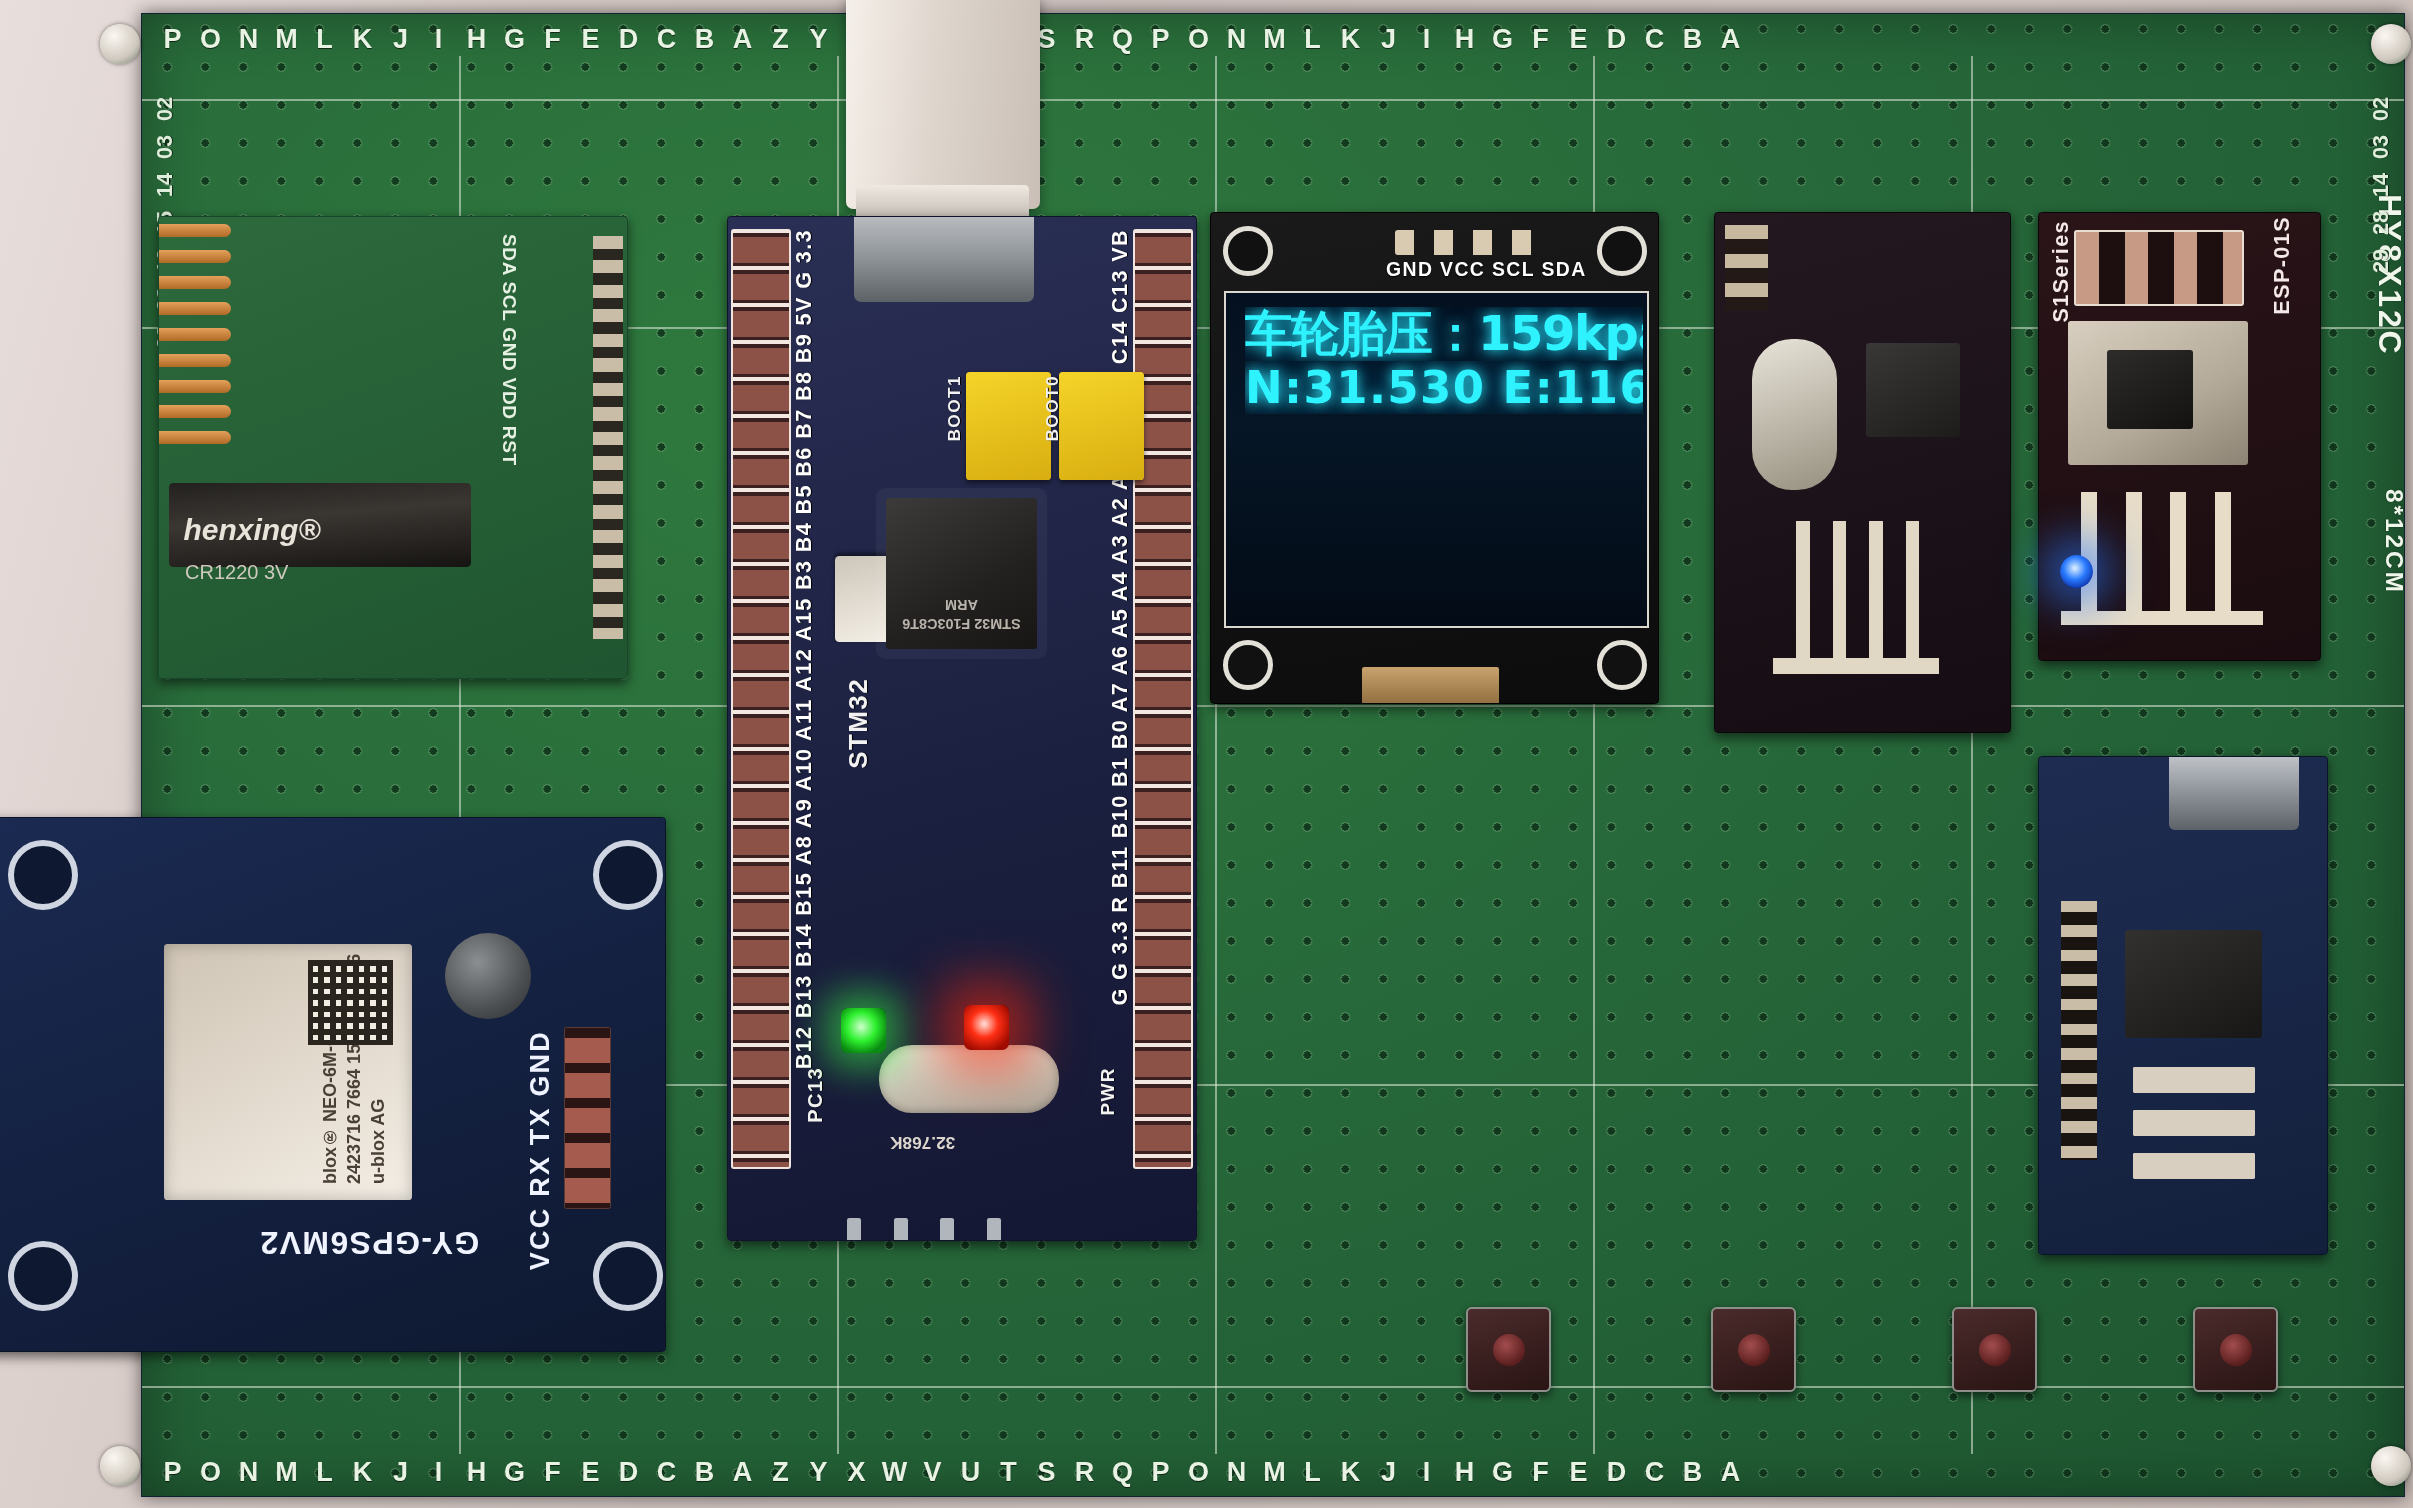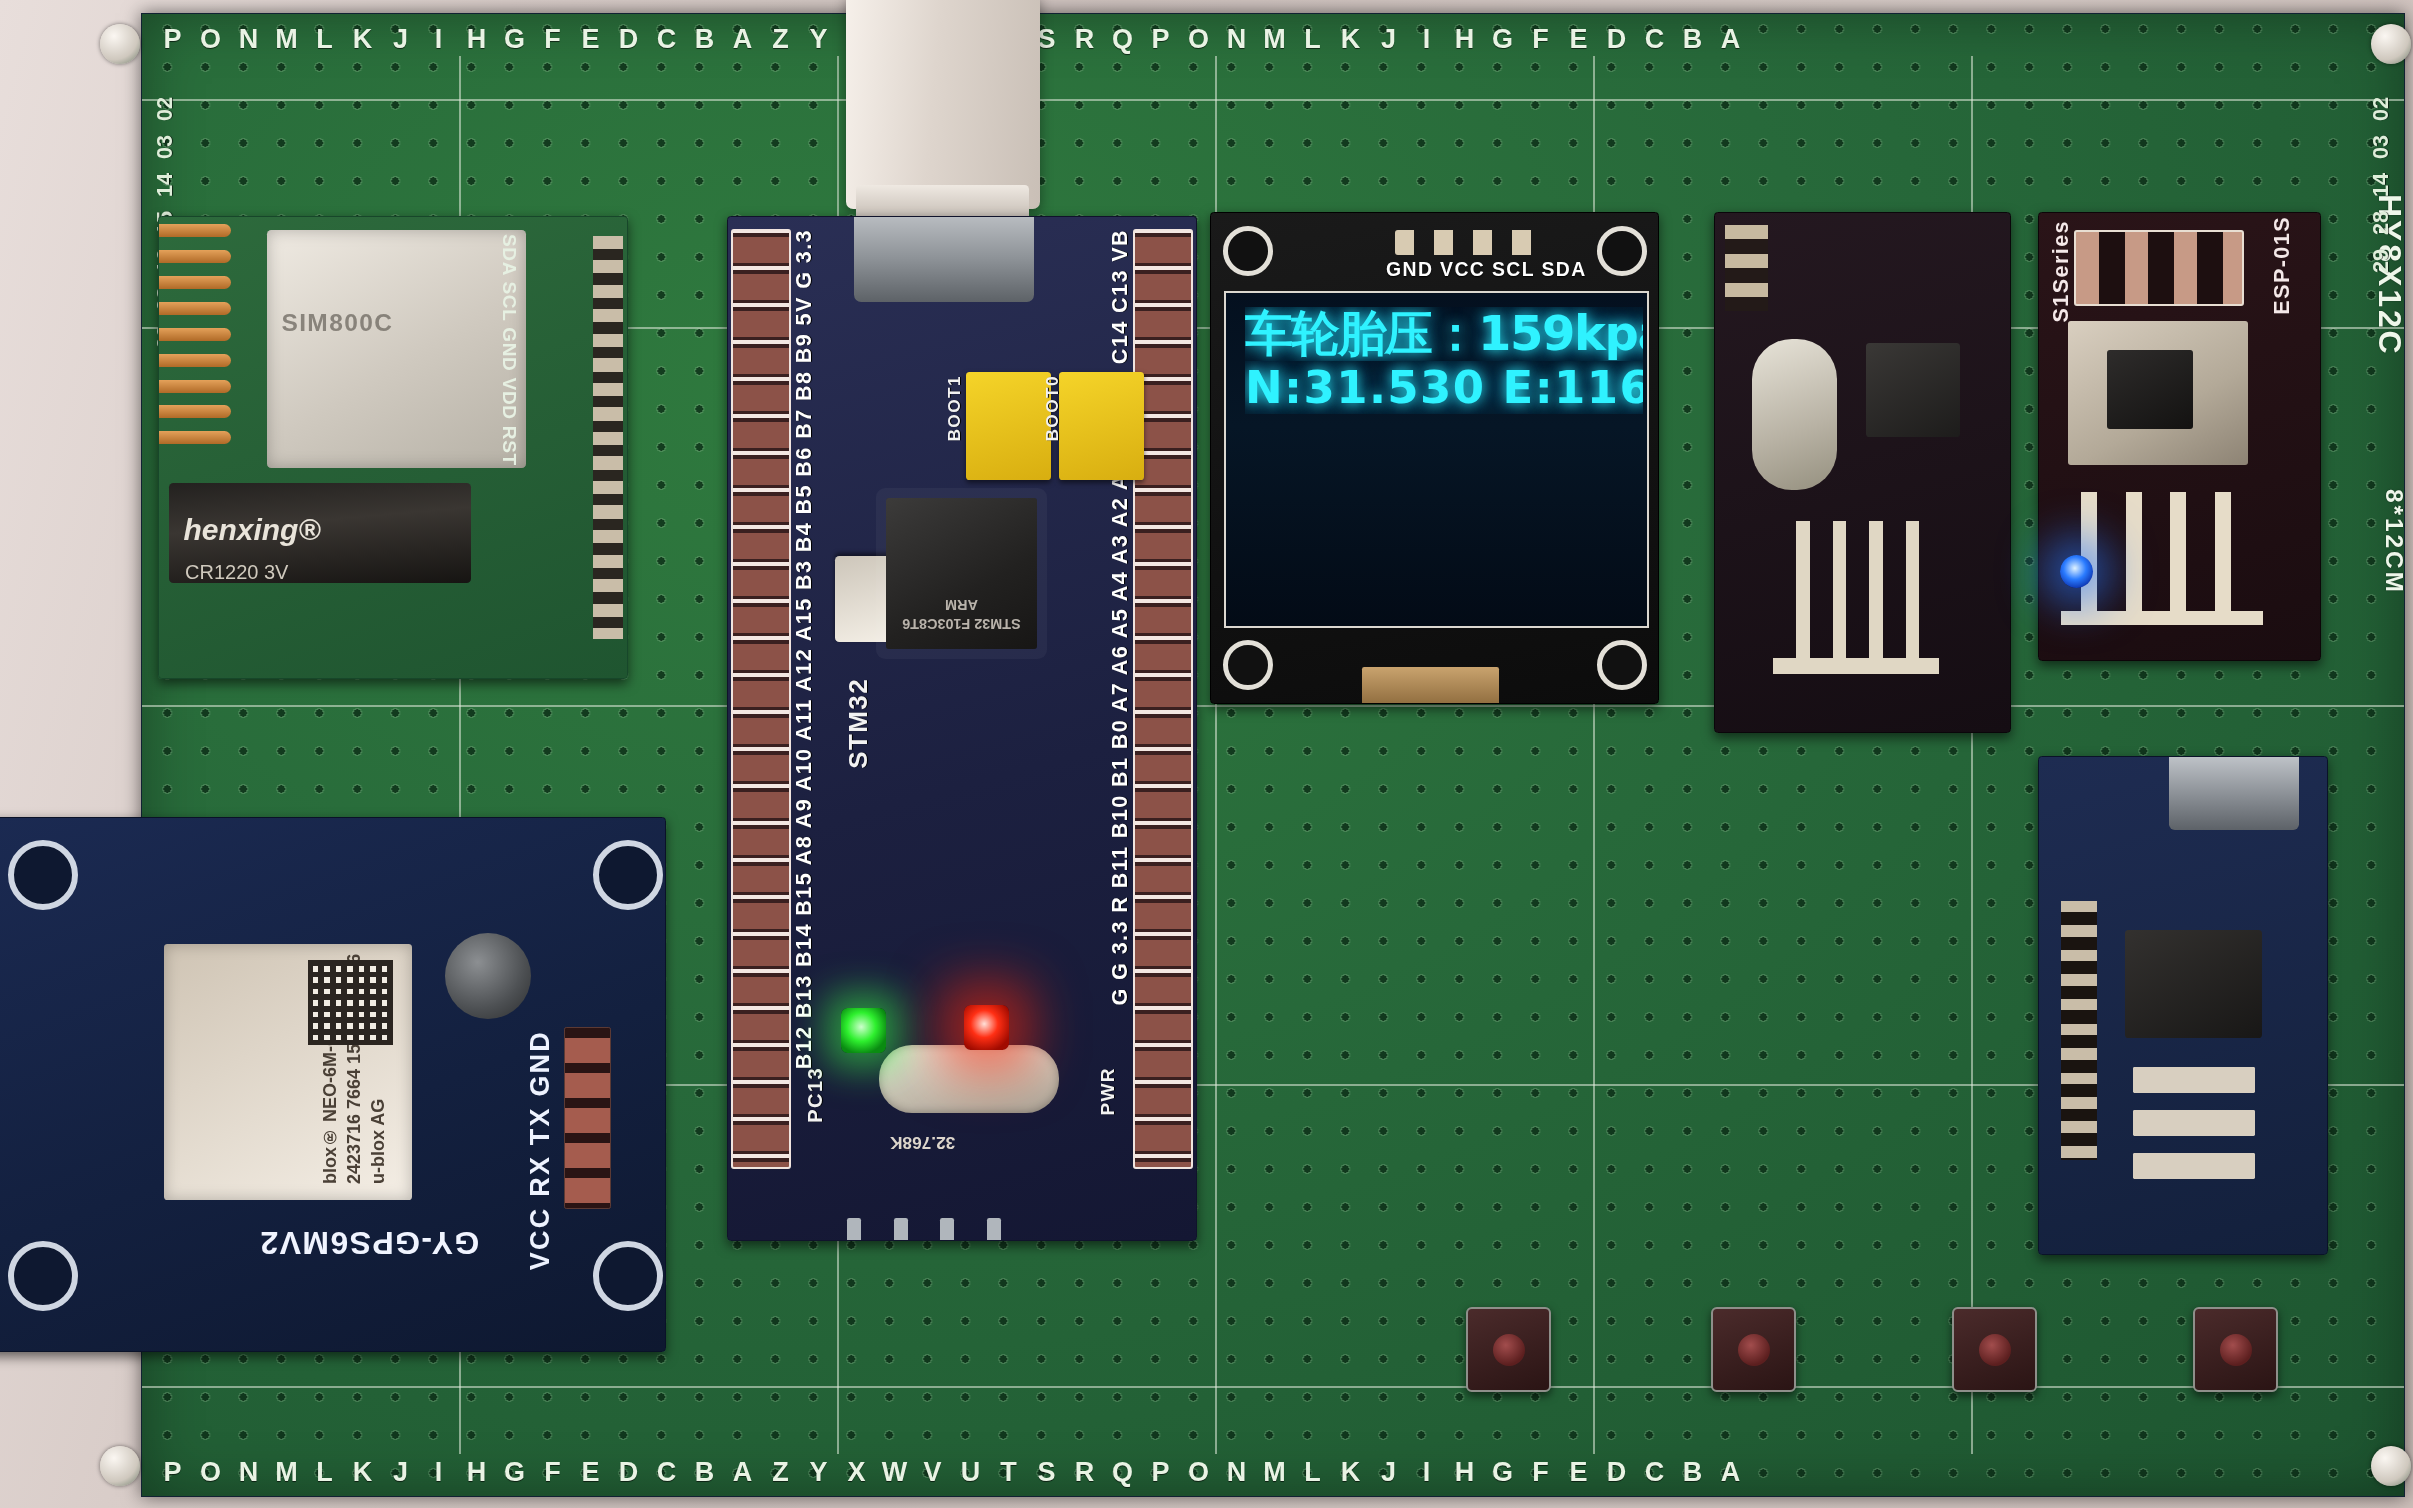--- a/index.html
+++ b/index.html
@@ -45,21 +45,21 @@
     box-shadow:0 4.3px 11.5px rgba(0,0,0,.55);}
 
   
   #sim800{left:158px;top:216px;width:468px;height:461px;
     background:linear-gradient(160deg,#2d6a3c,#1f5530);border:1.4px solid #17472a;}
   #sim800 .shield{position:absolute;left:108px;top:13px;width:259px;height:238px;
     background:linear-gradient(150deg,#efeae2,#cfc9bf 55%,#b6b1a6);
     border-radius:4.3px;box-shadow:inset 0 0 16px rgba(0,0,0,.25);}
   #sim800 .shield .txt{position:absolute;left:14.4px;top:79px;width:238px;
     color:#6d6860;font-size:24.5px;font-weight:700;letter-spacing:1.4px;opacity:.75;}
-  #sim800 .batt{position:absolute;left:10px;top:266px;width:302px;height:100px;
+  #sim800 .batt{position:absolute;left:10px;top:266px;width:302px;height:84px;
     background:linear-gradient(175deg,#23211f,#3a3632 40%,#161412);border-radius:4.3px;}
   #sim800 .batt .bl{position:absolute;left:14.4px;top:30px;color:#e9e4da;
     font-size:30px;font-weight:700;font-style:italic;}
   #sim800 .batt .bl2{position:absolute;left:16px;top:78px;color:#cfc9bd;font-size:20px;}
   #sim800 .pins{position:absolute;right:4.3px;top:19px;width:30px;height:403px;
     background:repeating-linear-gradient(to bottom,#c9bda8 0 13px,#2a2620 13px 24.5px);}
   #sim800 .silk{position:absolute;left:339px;top:17.3px;color:#e6f0e2;font-size:19px;
     writing-mode:vertical-rl;font-weight:700;letter-spacing:0.7px;}
   #sim800 .ant{position:absolute;left:-50px;top:7.2px;width:137px;height:238px;}
   #sim800 .ant i{position:absolute;left:0;width:122px;height:13px;border-radius:6.5px;
@@ -357,23 +357,20 @@
       <i style="top:0"></i>
         <i style="top:26px"></i>
         <i style="top:52px"></i>
       <i style="top:78px"></i>
         <i style="top:104px"></i>
         <i style="top:130px"></i>
       <i style="top:156px"></i>
         <i style="top:181px"></i>
         <i style="top:207px"></i>
     </div>
-    <div class="shield">
-      <div class="txt">SIM800C</div>
-    </div>
     <div class="batt">
       <div class="bl">henxing®</div>
       <div class="bl2">CR1220 3V</div>
     </div>
     <div class="silk">SDA SCL GND VDD RST</div>
     <div class="pins"></div>
   </div>
 
   <div id="gps" class="mod">
     <div class="mhole" style="left:20px;top:21.6px"></div>

